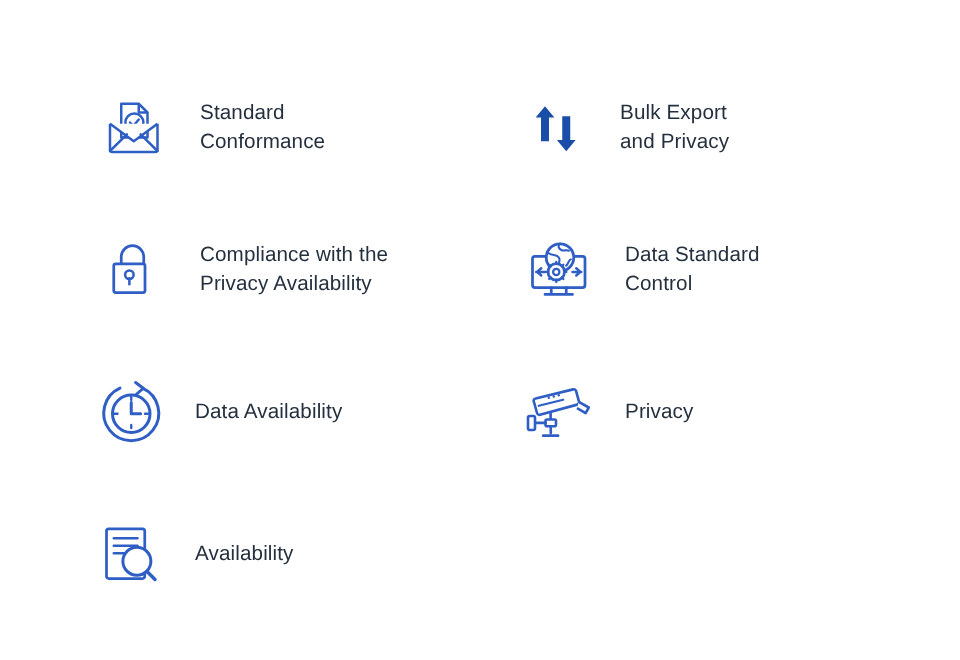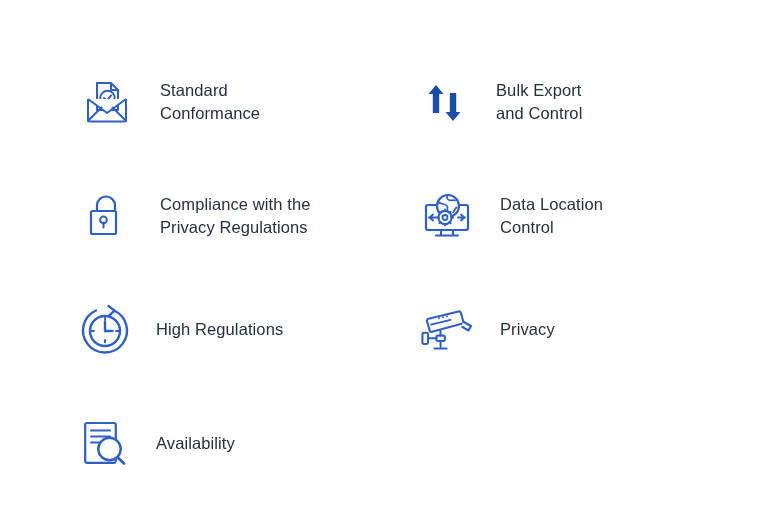--- a/index.html
+++ b/index.html
@@ -87,70 +87,70 @@
     </div>
 
     <div class="feature col-right">
       <span class="icon-wrap">
         <svg width="46" height="54" viewBox="0 0 46 54" fill="none">
           <path d="M14 10 L21.5 19 H17.2 V38 H10.8 V19 H6.5 Z" fill="#1a4da8"></path>
           <path d="M31 46 L23.5 37 H27.8 V18 H34.2 V37 H38.5 Z" fill="#1a4da8"></path>
         </svg>
       </span>
       <span class="label">Bulk Export
-and Control</span>
+and Privacy</span>
     </div>
 
     <div class="feature col-left">
       <span class="icon-wrap">
         <svg width="54" height="54" viewBox="0 0 54 54" fill="none">
           <path d="M17 22 V16.5 a9 9 0 0 1 18 0 V21" stroke="#2f5fc4" stroke-width="2.2" stroke-linecap="round" fill="none"></path>
           <rect x="11" y="22" width="25" height="23" rx="1.6" stroke="#2f5fc4" stroke-width="2.2" fill="#fff"></rect>
           <circle cx="23.5" cy="30.8" r="3.4" stroke="#2f5fc4" stroke-width="2" fill="#fff"></circle>
           <path d="M23.5 33.6 V38.4" stroke="#2f5fc4" stroke-width="2" stroke-linecap="round"></path>
         </svg>
       </span>
       <span class="label">Compliance with the
-Privacy Regulations</span>
+Privacy Availability</span>
     </div>
 
 
     <div class="feature col-left">
       <span class="icon-wrap">
         <svg width="56" height="54" viewBox="0 0 56 54" fill="none">
           <rect x="7" y="16" width="42" height="25" rx="2" stroke="#2f5fc4" stroke-width="2.2" fill="#fff"></rect>
           <path d="M22 41 v4 M34 41 v4 M17 46.5 h22" stroke="#2f5fc4" stroke-width="2.2" stroke-linecap="round"></path>
           <circle cx="29" cy="17" r="11" stroke="#2f5fc4" stroke-width="2.2" fill="#fff"></circle>
           <path d="M19 13 c4 3 7 1 9 4 c1.8 2 -1 4 1 6 M29 6 c-2 2 -1 4 1 5 c2.4 1.2 4 -0.6 6 0.6 M34 23.5 c2 -2 1.6 -4 3.6 -5" stroke="#2f5fc4" stroke-width="1.7" stroke-linecap="round" fill="none"></path>
           <circle cx="26" cy="28.5" r="6.6" stroke="#2f5fc4" stroke-width="2.2" fill="#fff"></circle>
           <circle cx="26" cy="28.5" r="2.5" stroke="#2f5fc4" stroke-width="1.8" fill="#fff"></circle>
           <g stroke="#2f5fc4" stroke-width="1.8" stroke-linecap="round">
             <path d="M26 20.4 v1.8 M26 34.8 v1.8 M17.9 28.5 h1.8 M32.3 28.5 h1.8 M20.3 22.8 l1.3 1.3 M30.4 32.9 l1.3 1.3 M31.7 22.8 l-1.3 1.3 M21.6 32.9 l-1.3 1.3"></path>
           </g>
           <path d="M10 28.5 h7 M14 25.6 l-3.4 2.9 l3.4 2.9" stroke="#2f5fc4" stroke-width="2" stroke-linecap="round" stroke-linejoin="round" fill="none"></path>
           <path d="M46 28.5 h-7 M42 25.6 l3.4 2.9 l-3.4 2.9" stroke="#2f5fc4" stroke-width="2" stroke-linecap="round" stroke-linejoin="round" fill="none"></path>
         </svg>
       </span>
-      <span class="label">Data Location
+      <span class="label">Data Standard
 Control</span>
     </div>
 
     <div class="feature col-right">
       <span class="icon-wrap">
         <svg width="54" height="54" viewBox="0 0 54 54" fill="none">
           <path d="M18 7.5 A22 22 0 1 0 36 7.5" stroke="#2f5fc4" stroke-width="2.4" stroke-linecap="round" fill="none"></path>
           <path d="M30.5 3 L36.6 7.6 L31 12.6" stroke="#2f5fc4" stroke-width="2.4" stroke-linecap="round" stroke-linejoin="round" fill="none"></path>
           <circle cx="27" cy="28" r="15" stroke="#2f5fc4" stroke-width="2.4" fill="#fff"></circle>
           <path d="M27 19 V28 H34.5" stroke="#2f5fc4" stroke-width="2.4" stroke-linecap="round" stroke-linejoin="round" fill="none"></path>
           <g stroke="#2f5fc4" stroke-width="1.9" stroke-linecap="round">
             <path d="M27 14.6 v2.4 M27 39.4 v-2.4 M13.6 28 h2.4 M40.4 28 h-2.4"></path>
           </g>
         </svg>
       </span>
-      <span class="label">High Regulations</span>
+      <span class="label">Data Availability</span>
     </div>
 
     <div class="feature col-left">
       <span class="icon-wrap">
         <svg width="56" height="52" viewBox="0 0 56 52" fill="none">
           <path d="M9.5 14.8 L39.5 7.5 a2 2 0 0 1 2.4 1.4 l2.3 8.4 a2 2 0 0 1 -1.4 2.4 L13 27.8 a2 2 0 0 1 -2.4 -1.4 l-2.3 -8.4 a2 2 0 0 1 1.2 -3.2 Z" stroke="#2f5fc4" stroke-width="2.1" stroke-linejoin="round" fill="#fff"></path>
           <path d="M44 17.5 L52 22 L49.5 26.5 L42.6 22.5" stroke="#2f5fc4" stroke-width="2.1" stroke-linejoin="round" fill="#fff"></path>
           <g fill="#2f5fc4">
             <circle cx="20" cy="14.2" r="0.95"></circle>
             <circle cx="24" cy="13.2" r="0.95"></circle>

